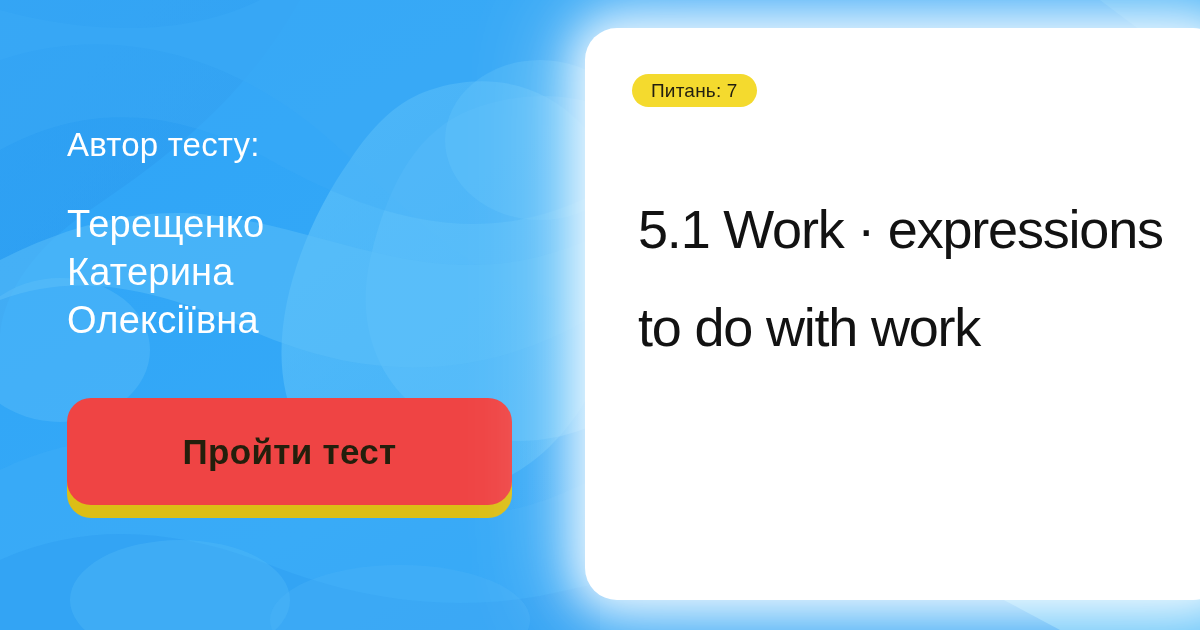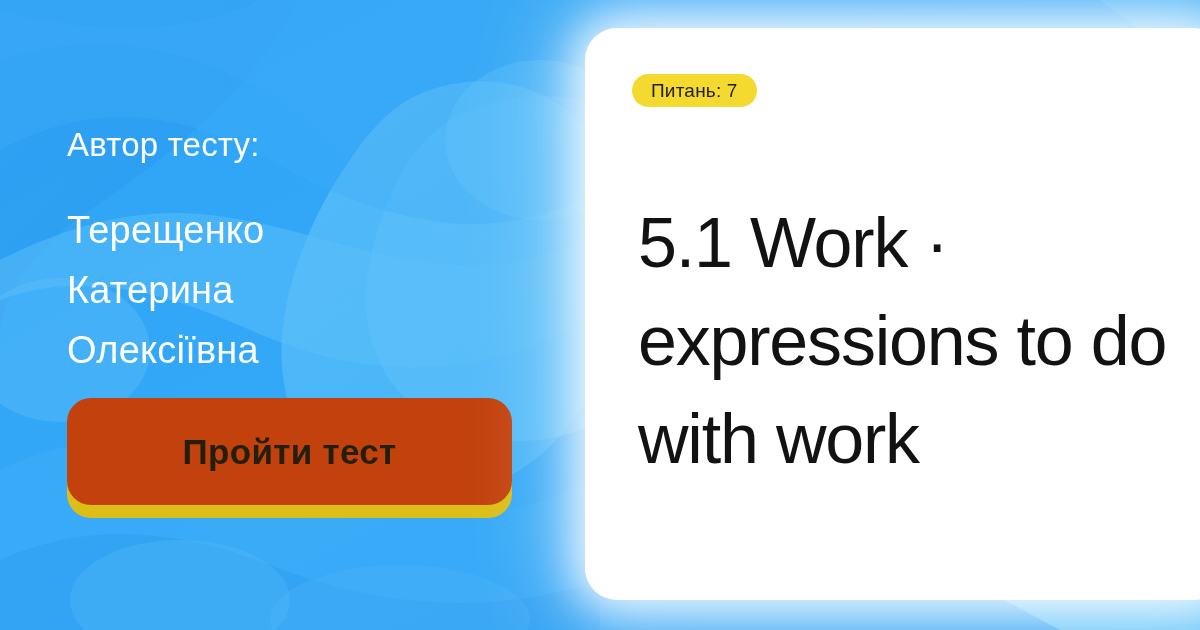--- a/index.html
+++ b/index.html
@@ -46,35 +46,35 @@
     white-space: nowrap;
   }
 
   #author-name {
     position: absolute;
     left: 67px;
     top: 200px;
     font-size: 38px;
     font-weight: 400;
     color: #ffffff;
-    line-height: 60px;
+    line-height: 48px;
     width: 330px;
     letter-spacing: 0.2px;
   }
 
   
   #cta-button {
     position: absolute;
     left: 67px;
     top: 398px;
     width: 445px;
     height: 107px;
     border: none;
     border-radius: 24px;
-    background: #c2410c;
+    background: #ef4444;
     box-shadow: 0 13px 0 0 #dcbe16;
     cursor: pointer;
     display: flex;
     align-items: center;
     justify-content: center;
     font-family: "Liberation Sans", sans-serif;
     padding: 0;
   }
 
   #cta-button-label {
@@ -117,23 +117,23 @@
     font-size: 19px;
     font-weight: 400;
     color: #221f10;
     white-space: nowrap;
     letter-spacing: 0.2px;
   }
 
   #question-title {
     position: absolute;
     left: 53px;
-    top: 166px;
+    top: 152px;
     width: 530px;
-    font-size: 70px;
+    font-size: 54px;
     font-weight: 300;
     line-height: 98px;
     color: #121212;
     letter-spacing: -1.2px;
   }
 </style>
 </head>
 <body>
 
 <svg id="bg-canvas" viewBox="0 0 1200 630" preserveAspectRatio="none" aria-hidden="true">

